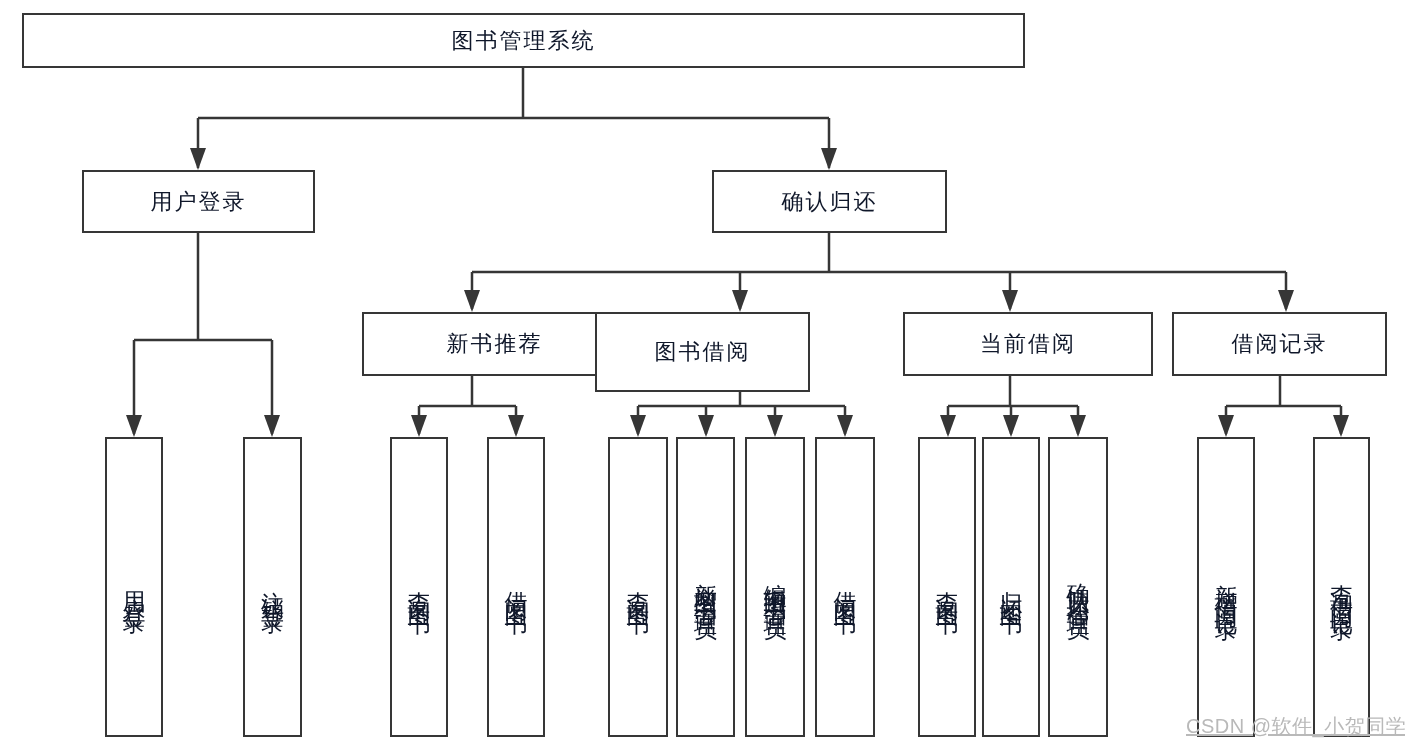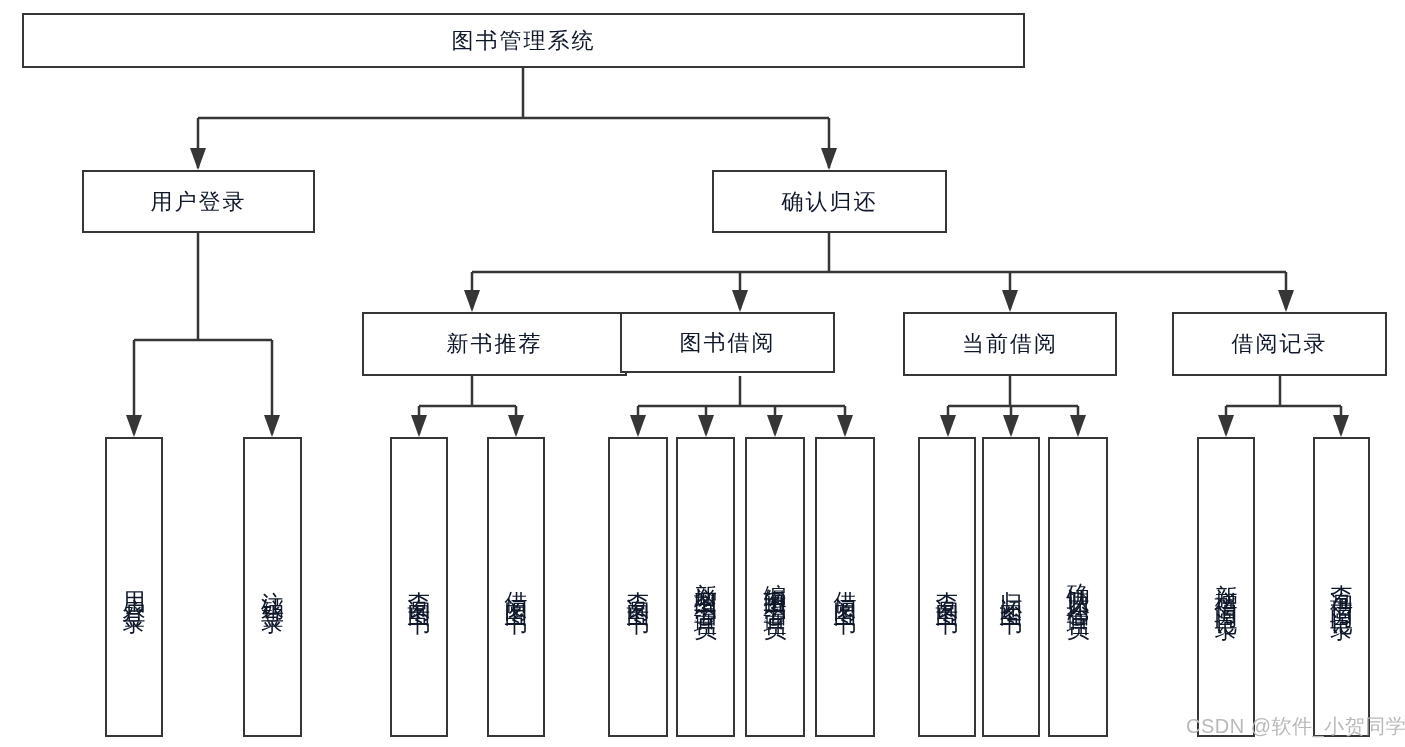--- a/index.html
+++ b/index.html
@@ -36,20 +36,21 @@
     white-space:nowrap;
   }
   .watermark{
     position:absolute;
     left:1186px;top:713px;
     font-size:20px;
     color:#b9b9b9;
     letter-spacing:0.5px;
     white-space:nowrap;
     z-index:2;
+    text-decoration:underline;
   }
 </style>
 </head>
 <body>
 
 <div class="canvas">
 
   <svg class="connector-layer" width="1405" height="747" viewBox="0 0 1405 747">
     <path d="M523 68 V118 M198 118 H829 M198 118 V168 M829 118 V168
              M198 233 V340 M134 340 H272 M134 340 V434 M272 340 V434
@@ -89,24 +90,24 @@
   <div class="node h" style="left:82px;top:170px;width:233px;height:63px;">
     <span class="label">用户登录</span>
   </div>
   <div class="node h" style="left:712px;top:170px;width:235px;height:63px;">
     <span class="label">确认归还</span>
   </div>
 
   <div class="node h" style="left:362px;top:312px;width:265px;height:64px;">
     <span class="label">新书推荐</span>
   </div>
-  <div class="node h" style="left:620px;top:312px;width:215px;height:61px;">
+  <div class="node h" style="left:595px;top:312px;width:215px;height:80px;">
     <span class="label">图书借阅</span>
   </div>
-  <div class="node h" style="left:903px;top:312px;width:214px;height:64px;">
+  <div class="node h" style="left:903px;top:312px;width:250px;height:64px;">
     <span class="label">当前借阅</span>
   </div>
   <div class="node h" style="left:1172px;top:312px;width:215px;height:64px;font-family:Liberation Mono, monospace;">
     <span class="label">借阅记录</span>
   </div>
 
   <div class="node v" style="left:105px;top:437px;width:58px;height:300px;">
     <span class="label">用户登录</span>
   </div>
   <div class="node v" style="left:243px;top:437px;width:59px;height:300px;">

